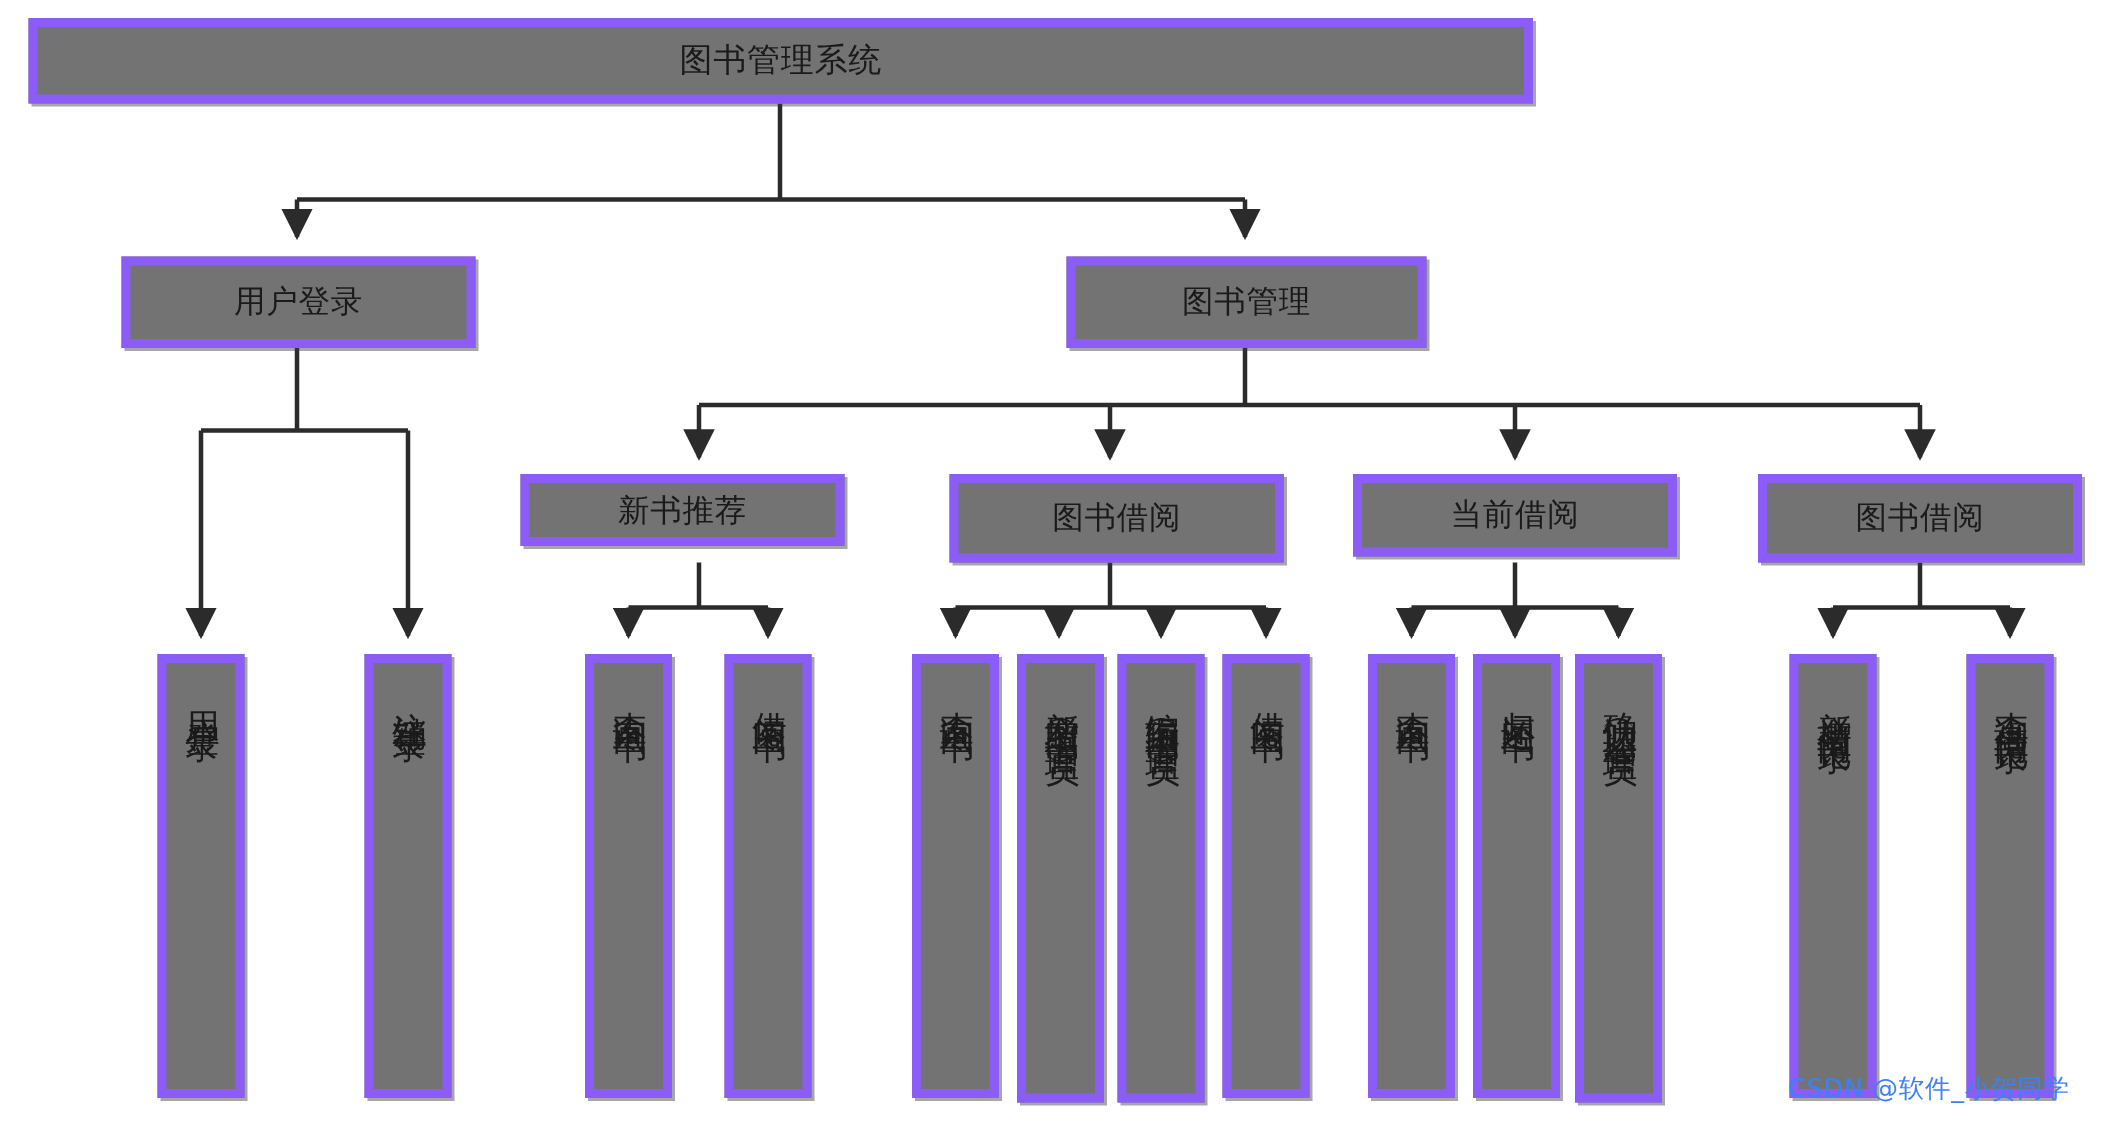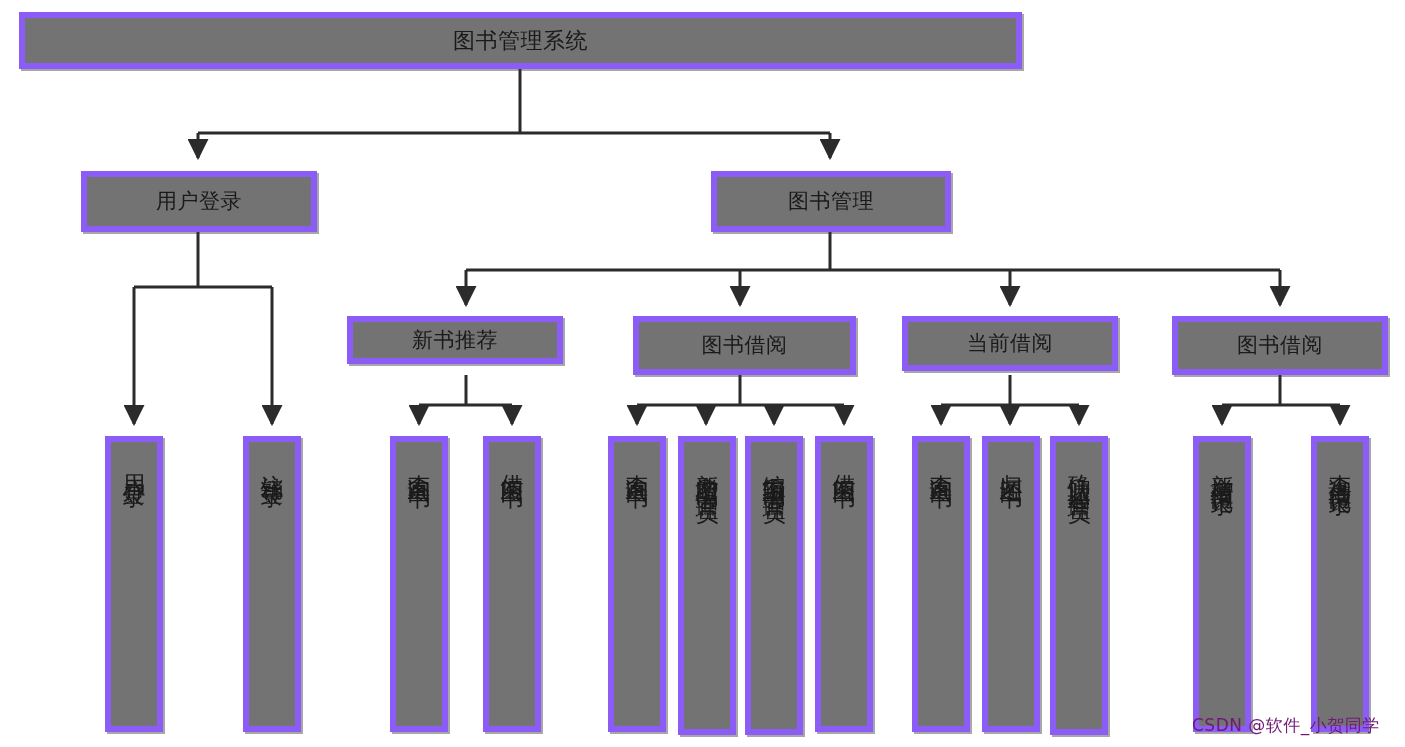--- a/index.html
+++ b/index.html
@@ -59,21 +59,21 @@
   .node.v .lbl {
     writing-mode: vertical-rl;
     text-orientation: upright;
     font-size: 23px;
     line-height: 1.0;
     letter-spacing: 4px;
   }
   .watermark {
     position: absolute;
     font-size: 17px;
-    color: #701a75;
+    color: #3b82f6;
     white-space: nowrap;
     letter-spacing: 0.5px;
   }
 </style>
 </head>
 <body>
 
 <div id="canvas">
 
   <svg class="wires" viewBox="0 0 1405 747">

